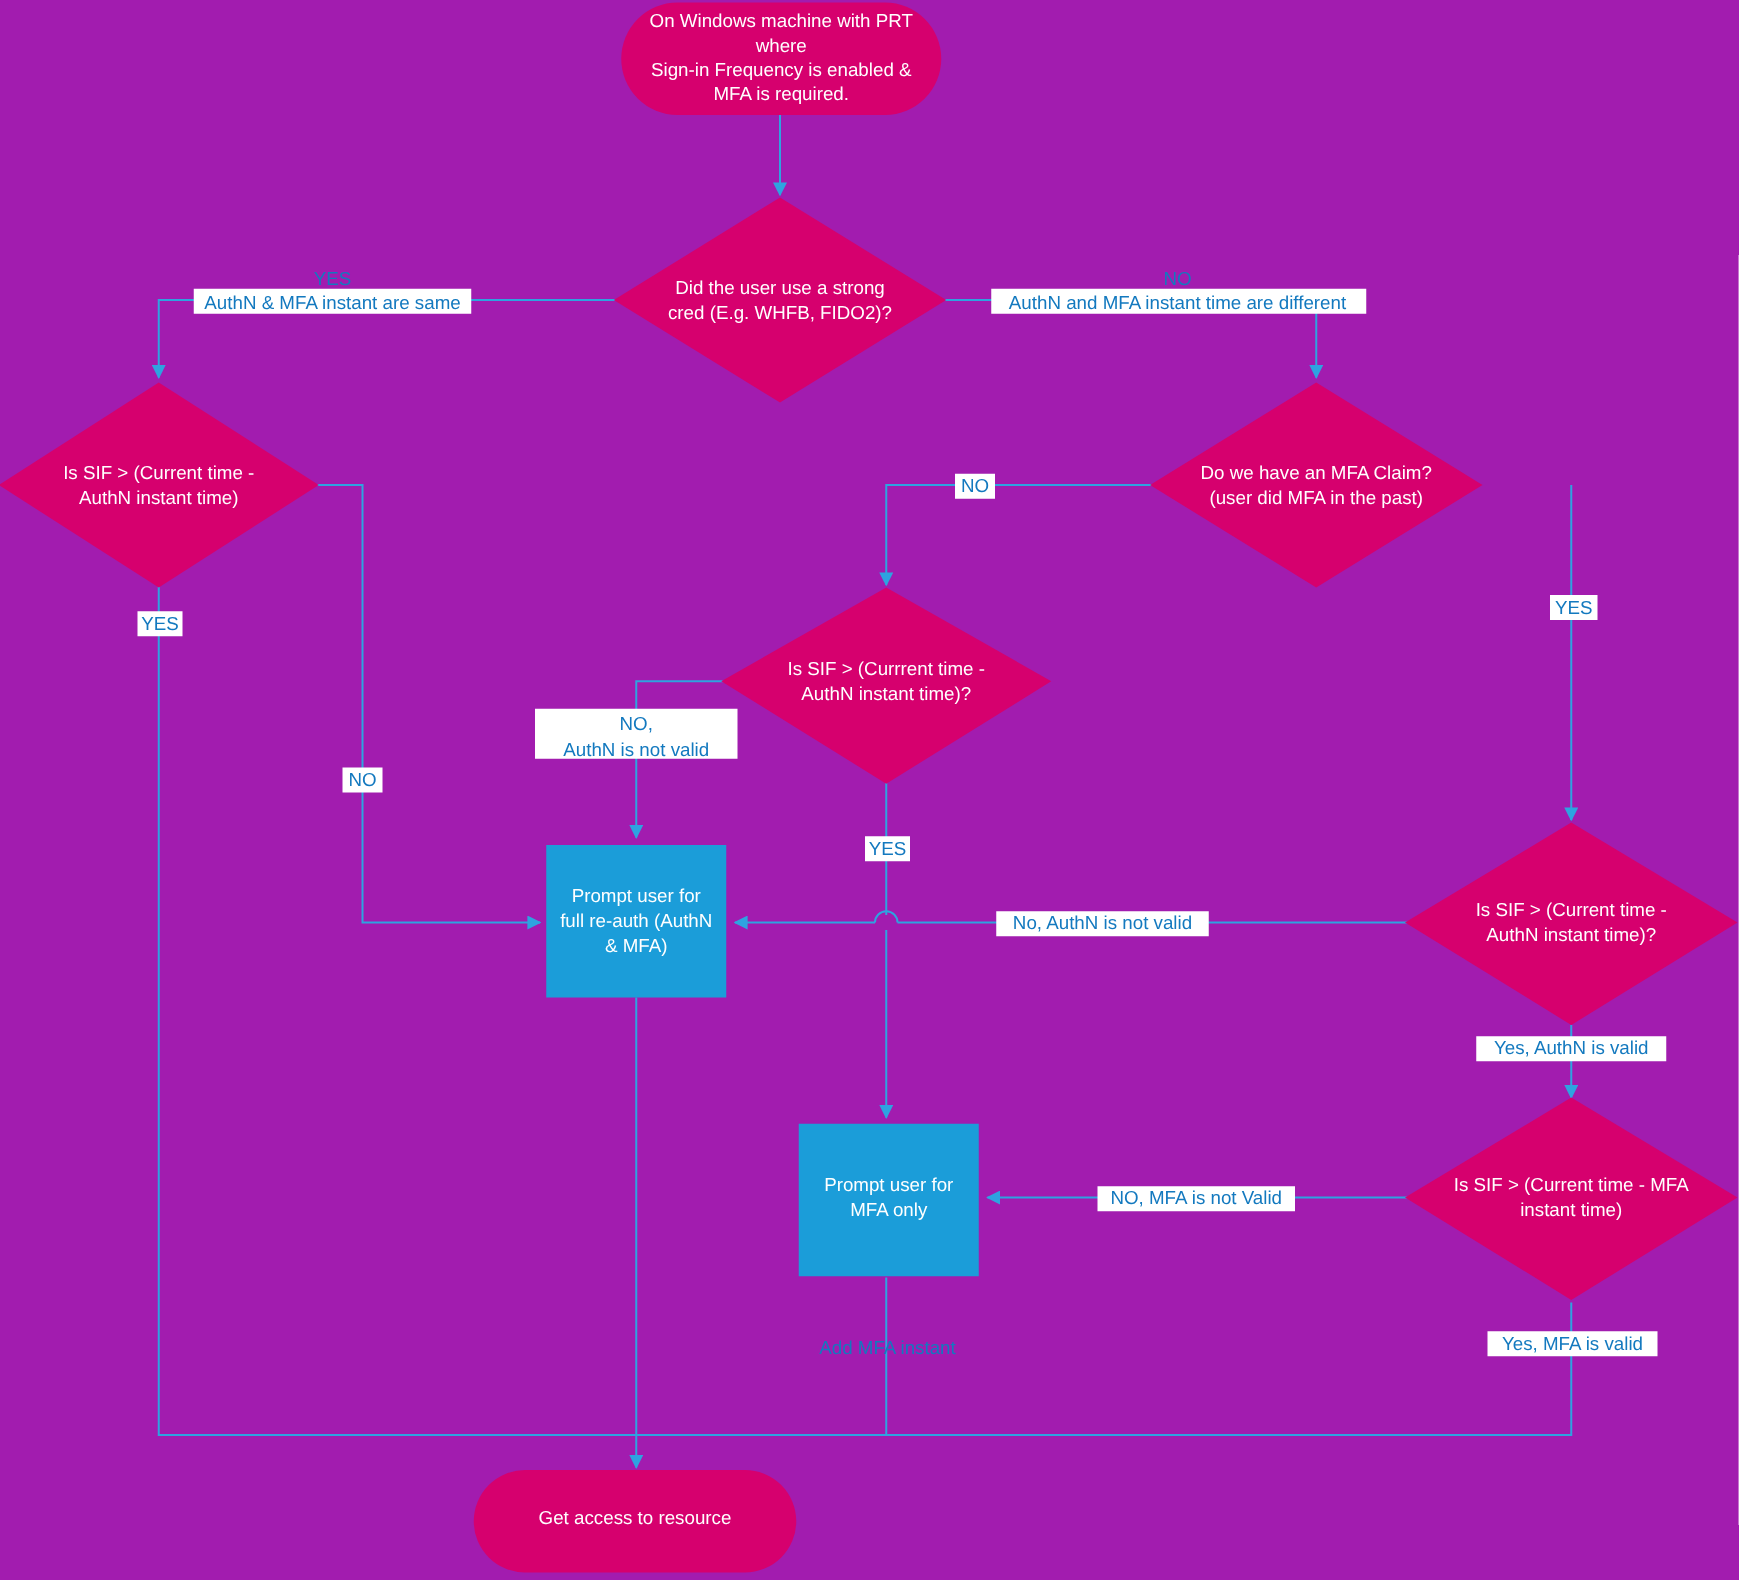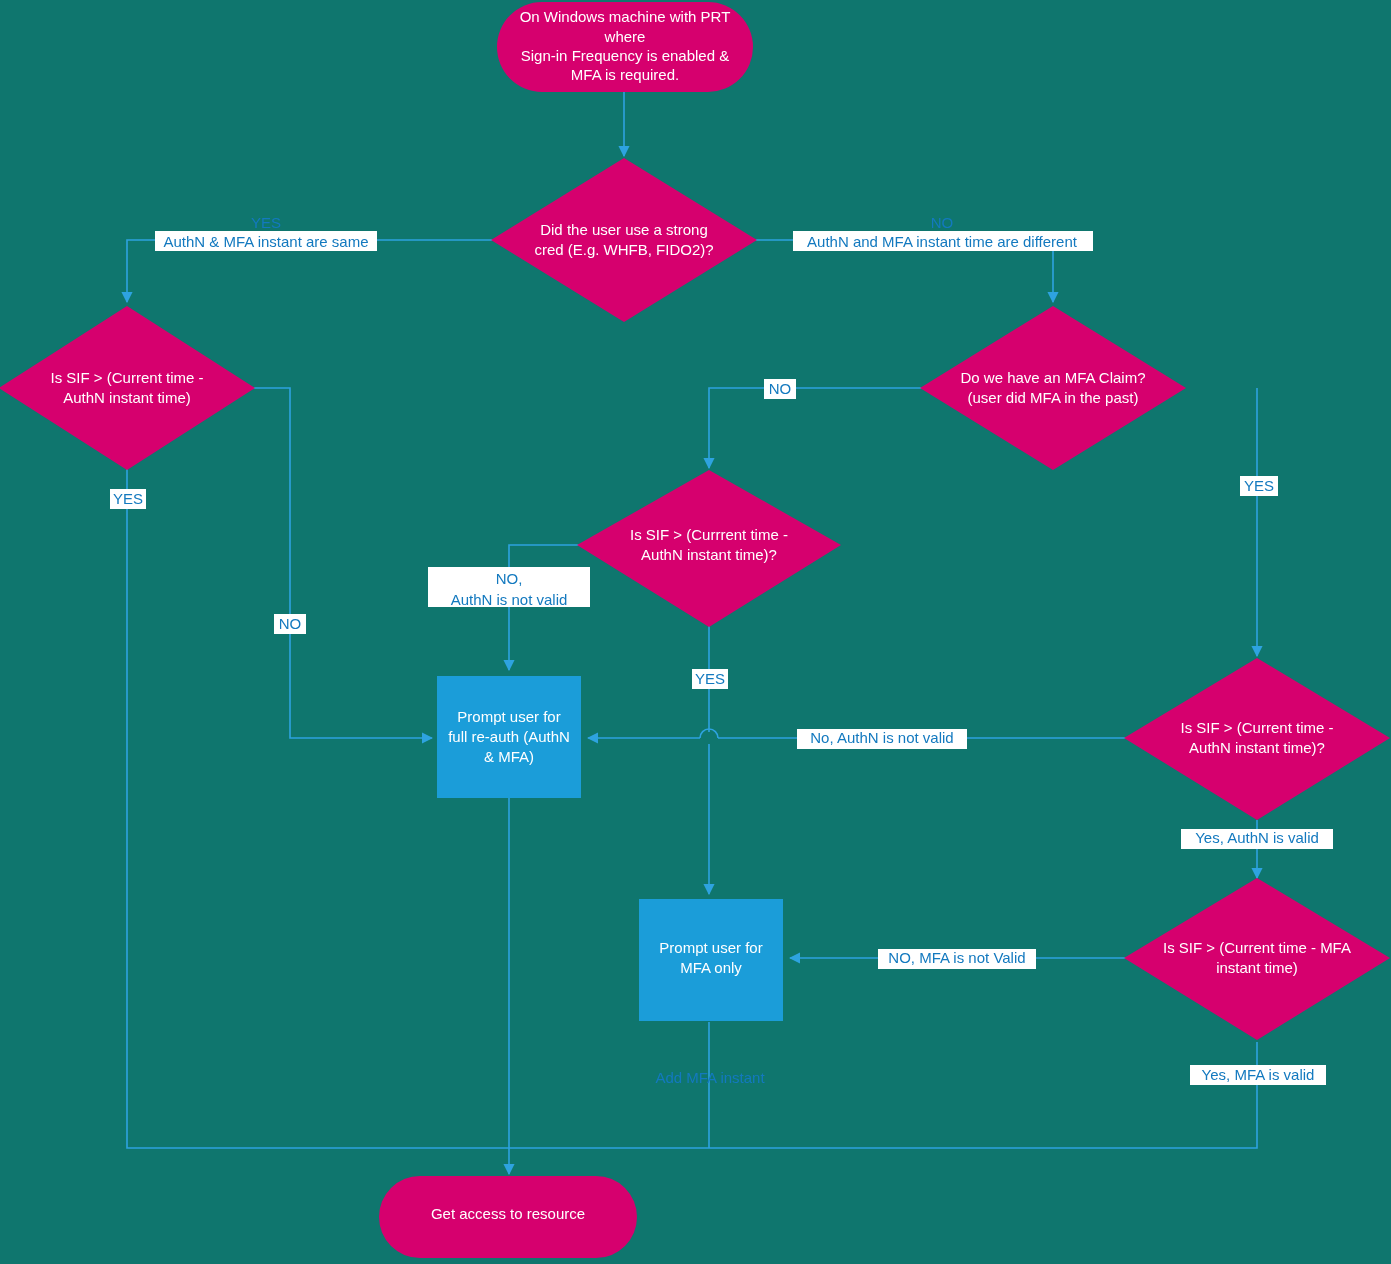--- a/index.html
+++ b/index.html
@@ -7,21 +7,21 @@
     padding: 0;
     background: #ffffff;
   }
   body {
     font-family: "Liberation Sans", sans-serif;
   }
   #diagram-root {
     position: relative;
     width: 1391px;
     height: 1264px;
-    background: #0f766e;
+    background: #a21caf;
     overflow: hidden;
   }
   svg.flow {
     display: block;
     width: 1391px;
     height: 1264px;
   }
   .shape-label {
     fill: #ffffff;
     font-family: "Liberation Sans", sans-serif;

